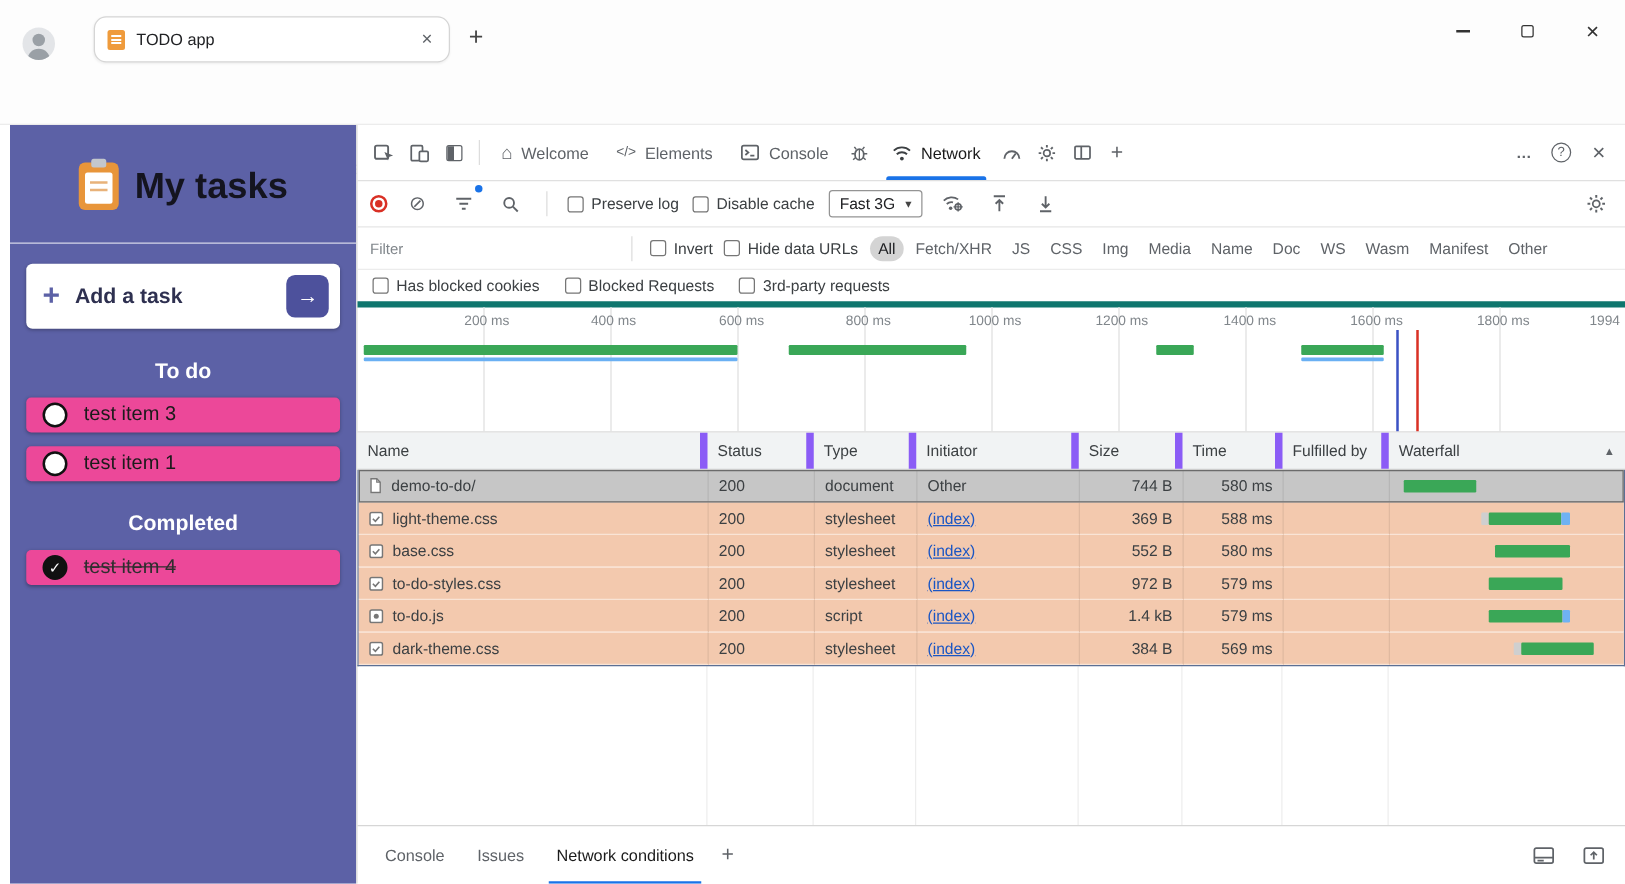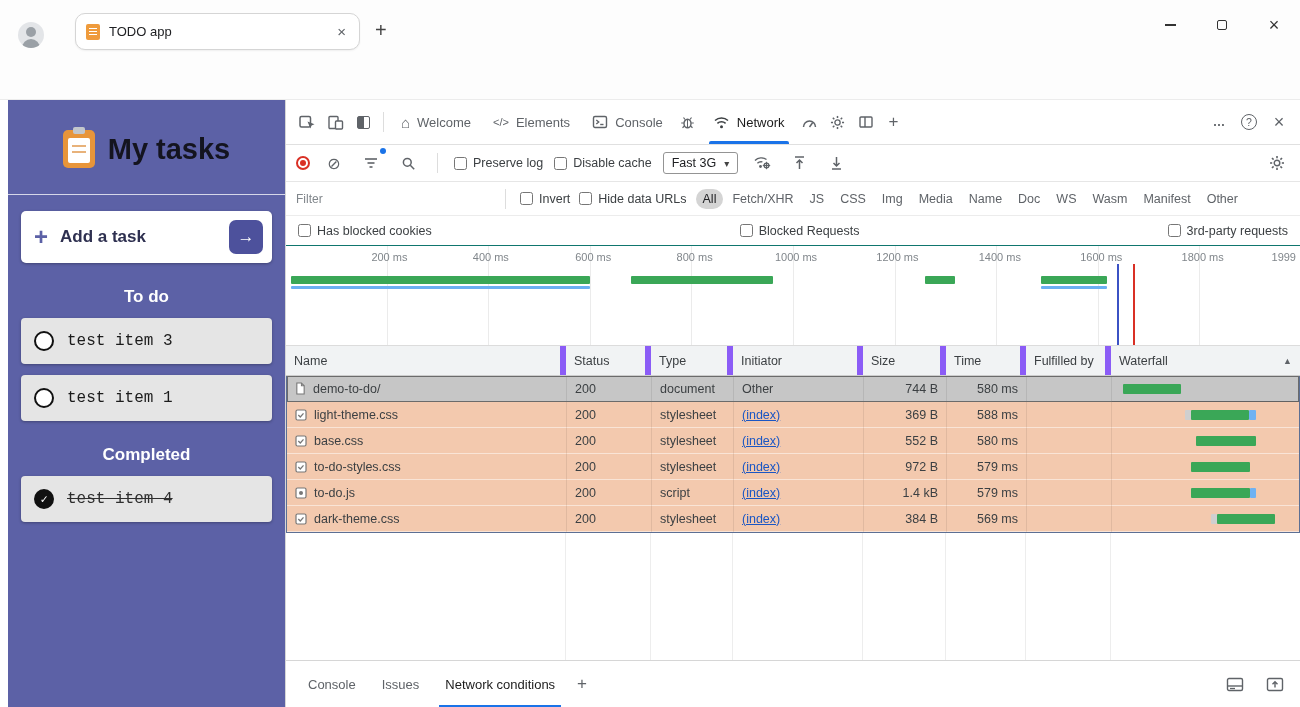--- a/index.html
+++ b/index.html
@@ -42,21 +42,21 @@
   .clipboard .page { position:absolute; left:5px; top:8px; width:22px; height:25px; background:#fff; border-radius:2px; }
   .clipboard .clip { position:absolute; left:10px; top:-3px; width:12px; height:7px; background:#c3c7cc; border-radius:2px; }
   .clipboard .line { position:absolute; left:9px; width:14px; height:2px; background:#e8b27a; }
   .todo-title { font-size:29px; font-weight:bold; color:#14141f; }
   .todo-divider { margin-top:26px; border-top:1px solid rgba(255,255,255,.75); }
   .add-card { margin:16px 13px 0; height:52px; background:#fff; border-radius:5px; display:flex; align-items:center; padding:0 9px; box-shadow:0 1px 3px rgba(0,0,0,.3); }
   .add-plus { font-size:24px; font-weight:bold; color:#5c61a6; line-height:24px; padding:0 4px; }
   .add-label { flex:1; margin-left:8px; font-size:17px; font-weight:bold; color:#2e3050; }
   .add-go { width:34px; height:34px; background:#4d519c; border-radius:7px; display:flex; align-items:center; justify-content:center; color:#fff; font-size:17px; font-weight:bold; }
   .section-h { margin-top:24px; text-align:center; color:#fff; font-size:17px; font-weight:bold; }
-  .item-card { margin:11px 13px 0; height:46px; background:#e5e5e5; border-radius:4px; display:flex; align-items:center; gap:13px; padding:0 13px; box-shadow:0 1px 3px rgba(0,0,0,.3); font-size:16px; color:#1b1b1b;font-family:Liberation Mono, monospace; }
+  .item-card { margin:11px 13px 0; height:28px; background:#ec4899; border-radius:4px; display:flex; align-items:center; gap:13px; padding:0 13px; box-shadow:0 1px 3px rgba(0,0,0,.3); font-size:16px; color:#1b1b1b; }
   .circle { width:20px; height:20px; border:2.6px solid #111; border-radius:50%; background:#fff; flex:0 0 auto; }
   .circle.done { background:#111; color:#fff; display:flex; align-items:center; justify-content:center; font-size:12px; border-color:#111; }
   .done-text { text-decoration:line-through; color:#2e2e2e; }
 
   
   .devtools { position:absolute; left:285px; top:100px; width:1015px; bottom:0; background:#fff; border-left:1px solid #d6d6d6; display:flex; flex-direction:column; font-size:12.5px; color:#3c4043; }
   .icon-btn { height:26px; min-width:26px; display:flex; align-items:center; justify-content:center; color:#5f6368; }
   .vdiv { width:1px; height:20px; background:#ddd; margin:0 5px; flex:0 0 auto; }
 
   .dt-tabbar { height:45px; border-bottom:1px solid #e0e0e0; display:flex; align-items:center; padding:0 8px; gap:2px; flex:0 0 auto; }
@@ -79,21 +79,21 @@
   .caret { font-size:10px; color:#444; }
   .toolbar-gear { margin-left:auto; }
 
   .filter-row { height:34px; border-bottom:1px solid #ececec; display:flex; align-items:center; padding:0 10px; gap:9px; flex:0 0 auto; }
   .filter-input { width:195px; border:none; outline:none; font-size:12px; font-family:inherit; color:#202124; background:transparent; }
   .filter-input::placeholder { color:#80868b; }
   .chips { display:flex; align-items:center; gap:2px; }
   .chip { padding:3px 7px; border-radius:10px; color:#5f6368; white-space:nowrap; }
   .chip.sel { background:#d4d4d4; color:#202124; }
 
-  .blocked-row { height:30px; border-bottom:1px solid #0f766e; display:flex; align-items:center; padding:0 12px; gap:20px; flex:0 0 auto;justify-content:space-between; }
+  .blocked-row { height:30px; border-bottom:5px solid #0f766e; display:flex; align-items:center; padding:0 12px; gap:20px; flex:0 0 auto; }
 
   .timeline { height:100px; border-bottom:1px solid #dcdcdc; position:relative; flex:0 0 auto;
     background-image:repeating-linear-gradient(90deg, transparent 0, transparent calc(10.02% - 1px), #ebebeb calc(10.02% - 1px), #ebebeb 10.02%); }
   .tick { position:absolute; top:5px; font-size:11px; color:#80868b; transform:translateX(-50%); background:transparent; }
   .tick.last { transform:none; }
   .tl-bar { position:absolute; top:30px; height:8px; background:#3aa757; border-radius:1px; }
   .tl-bar.blue { top:40px; height:3px; background:#6ab0f3; }
   .tl-line { position:absolute; top:18px; bottom:0; width:2px; }
   .tl-line.dcl { background:#3b52c4; }
   .tl-line.load { background:#d93025; }
@@ -414,21 +414,21 @@
   <div class="timeline">
     <span class="tick" style="left:10.2%">200 ms</span>
     <span class="tick" style="left:20.2%">400 ms</span>
     <span class="tick" style="left:30.3%">600 ms</span>
     <span class="tick" style="left:40.3%">800 ms</span>
     <span class="tick" style="left:50.3%">1000 ms</span>
     <span class="tick" style="left:60.3%">1200 ms</span>
     <span class="tick" style="left:70.4%">1400 ms</span>
     <span class="tick" style="left:80.4%">1600 ms</span>
     <span class="tick" style="left:90.4%">1800 ms</span>
-    <span class="tick last" style="right:4px;">1999</span>
+    <span class="tick last" style="right:4px;">1994</span>
 
     <div class="tl-bar" style="left: 0.5%; width: 29.5%;"></div>
     <div class="tl-bar" style="left: 34%; width: 14%;"></div>
     <div class="tl-bar" style="left: 63%; width: 3%;"></div>
     <div class="tl-bar" style="left: 74.5%; width: 6.5%;"></div>
     <div class="tl-bar blue" style="left: 0.5%; width: 29.5%;"></div>
     <div class="tl-bar blue" style="left: 74.5%; width: 6.5%;"></div>
     <div class="tl-line dcl" style="left: 82%;"></div>
     <div class="tl-line load" style="left: 83.5%;"></div>
   </div>

